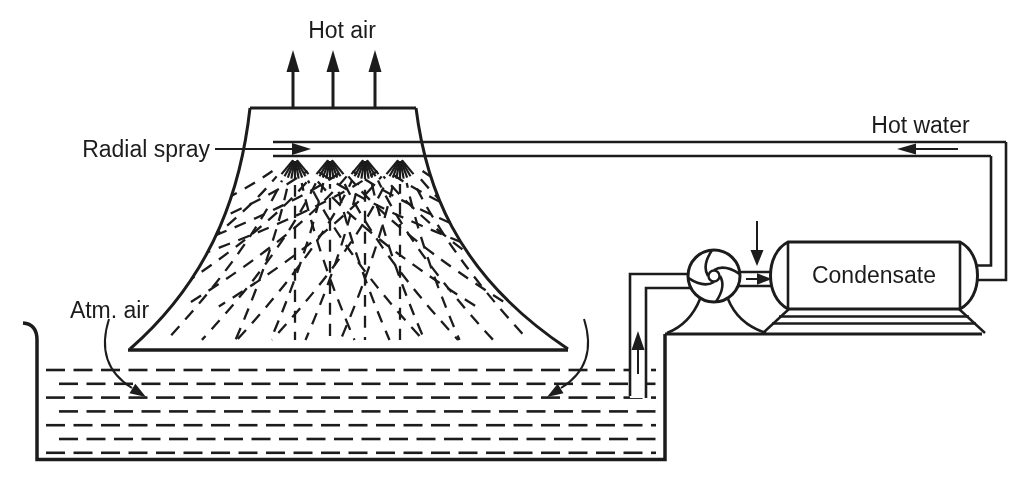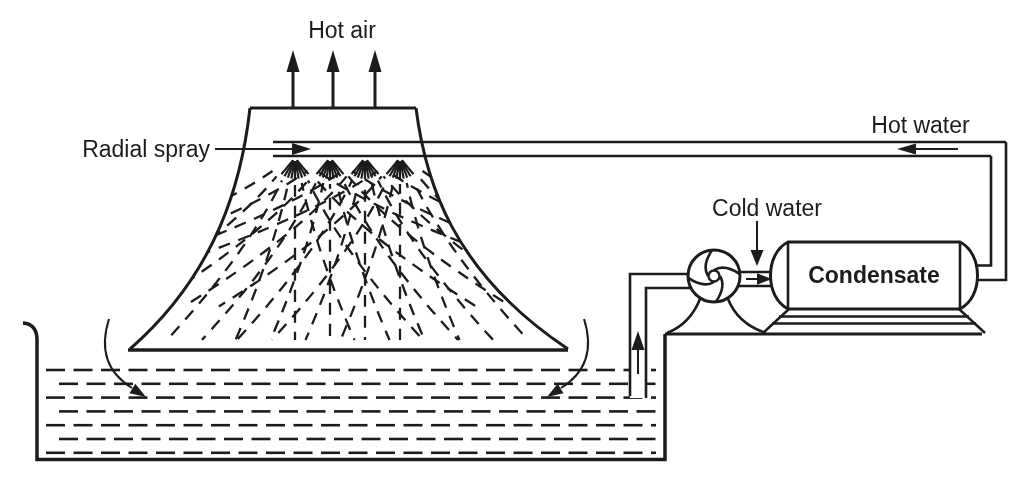--- a/index.html
+++ b/index.html
@@ -362,15 +362,15 @@
       <path class="s24" d="M779,316.5 H969"></path>
       <path class="s24" d="M772,323.5 H976"></path>
       <path class="s24" d="M789,309 L763,333"></path>
       <path class="s24" d="M959,309 L985,333"></path>
     </g>
   </svg>
 
   <div class="lbl" style="left:292px; top:17px;  width:100px;">Hot air</div>
   <div class="lbl" style="left:858px; top:112px; width:125px;">Hot water</div>
   <div class="lbl right" style="left:75px; top:136px; width:135px;">Radial spray</div>
-  <div class="lbl" style="left:708px; top:195px; width:118px;">Cold water</div>
-  <div class="lbl" style="left:794px; top:262px; width:160px;font-weight:bold;">Condensate</div>
+  <div class="lbl" style="left:794px; top:262px; width:160px;">Condensate</div>
+  <div class="lbl" style="left:62px; top:297px; width:95px;">Atm. air</div>
 </div>
 
 </body></html>

